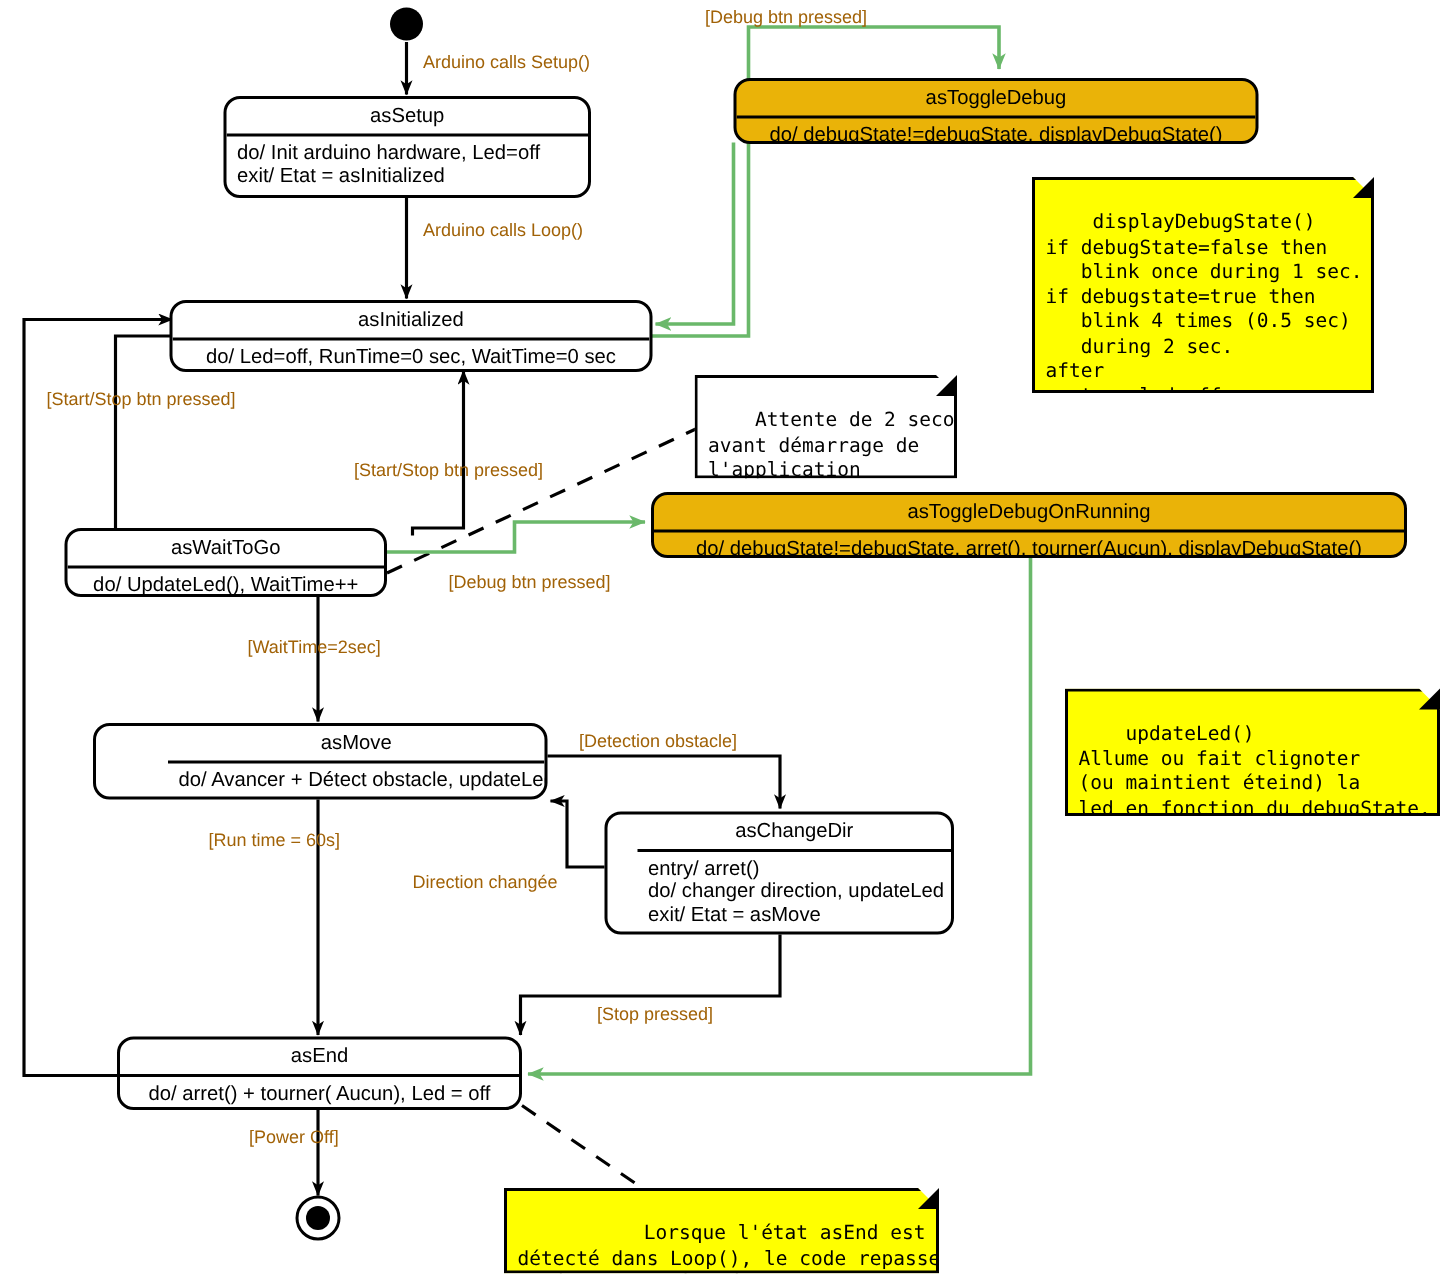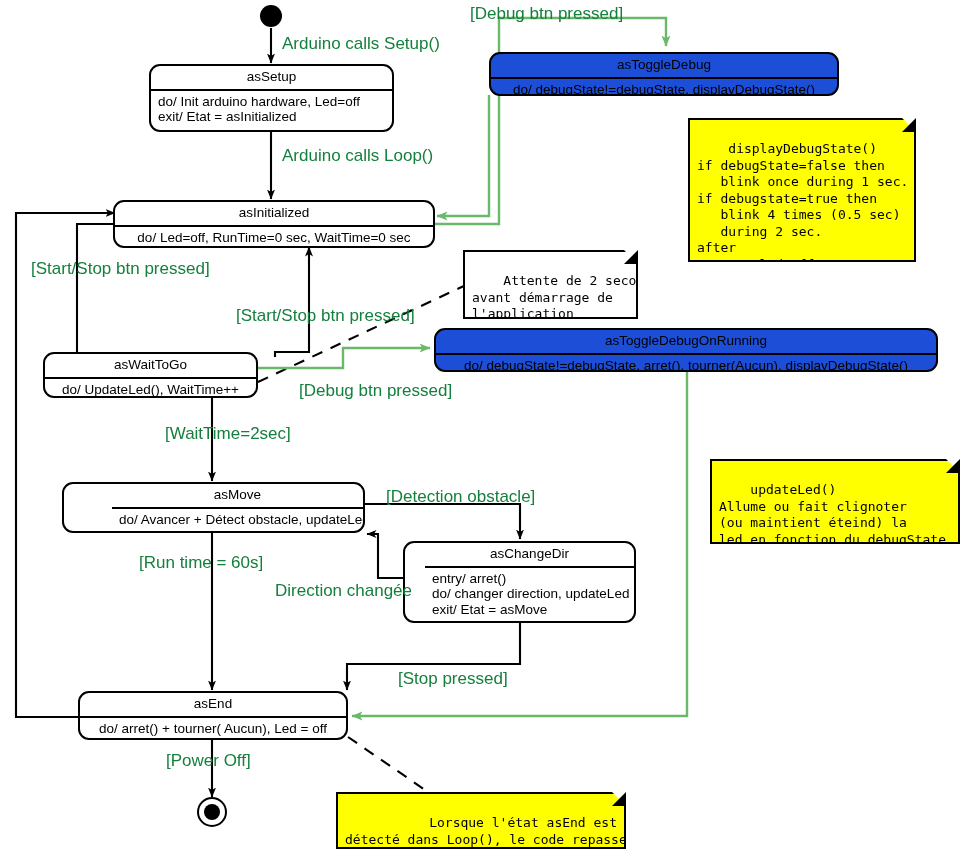--- a/index.html
+++ b/index.html
@@ -27,21 +27,21 @@
   }
   .state-box {
     position: absolute;
     box-sizing: border-box;
     border: 2px solid #000000;
     border-radius: 11px;
     background: #ffffff;
     overflow: hidden;
   }
   .state-box.green {
-    background: #1d4ed8;
+    background: #eab308;
   }
   .state-name {
     text-align: center;
     font-size: 13.5px;
     color: #000000;
     line-height: 1.0;
     padding: 4px 6px 5px 6px;
     white-space: nowrap;
   }
   .state-divider {
@@ -77,22 +77,22 @@
   }
   .note-fold {
     position: absolute;
     width: 0;
     height: 0;
     border-left: 14px solid transparent;
     border-bottom: 14px solid #000000;
   }
   .edge-label {
     position: absolute;
-    font-size: 17px;
-    color: #15803d;
+    font-size: 12px;
+    color: #a16207;
     white-space: nowrap;
     line-height: 1;
   }
   .init-node {
     position: absolute;
     width: 22px;
     height: 22px;
     border-radius: 50%;
     background: #000000;
   }

